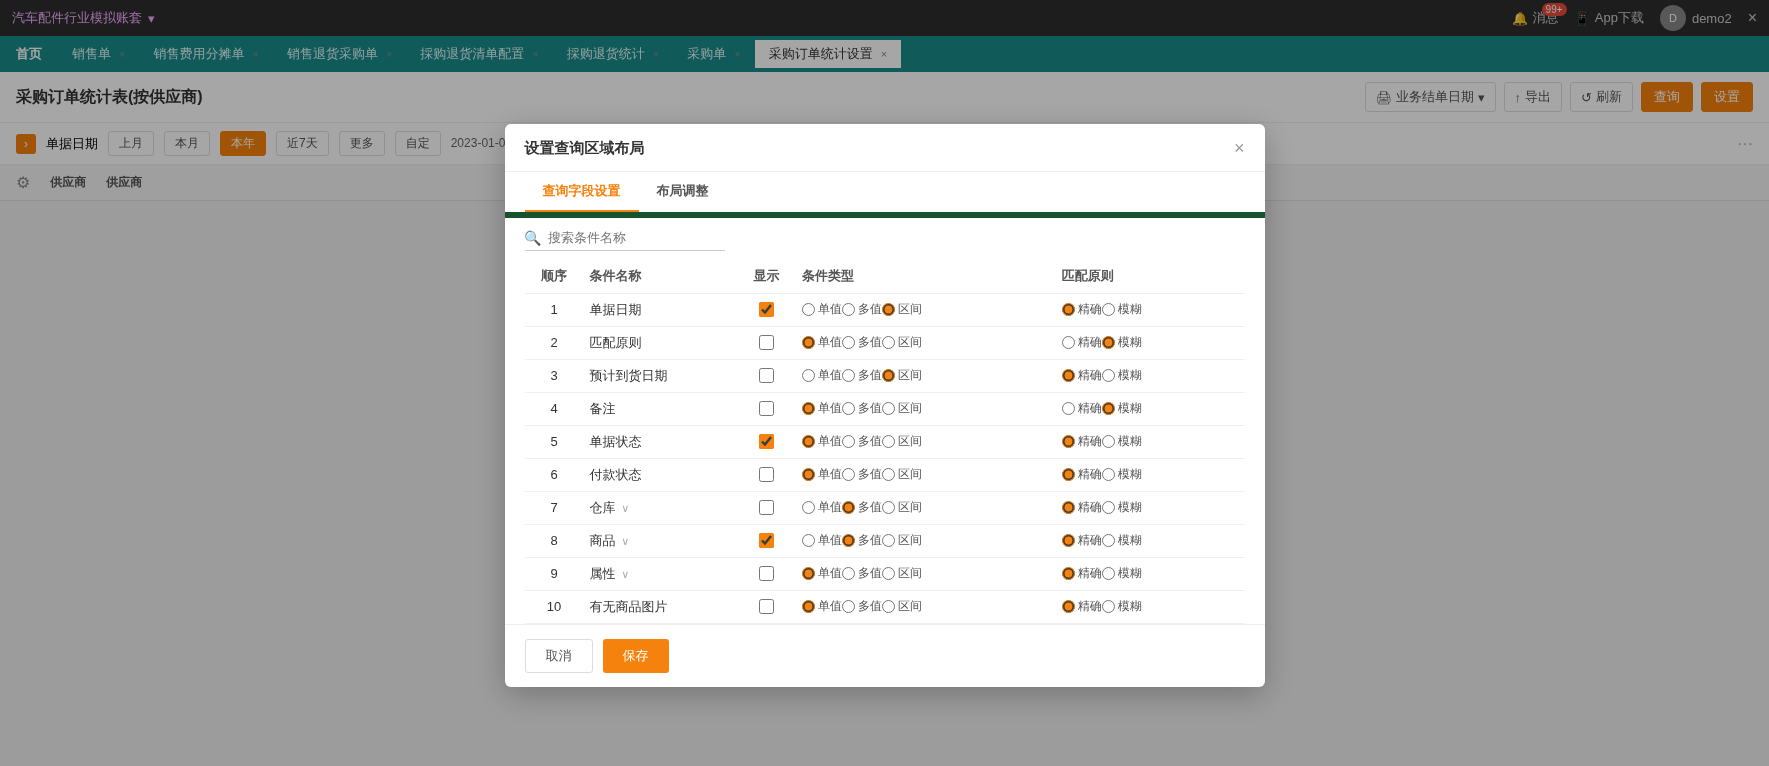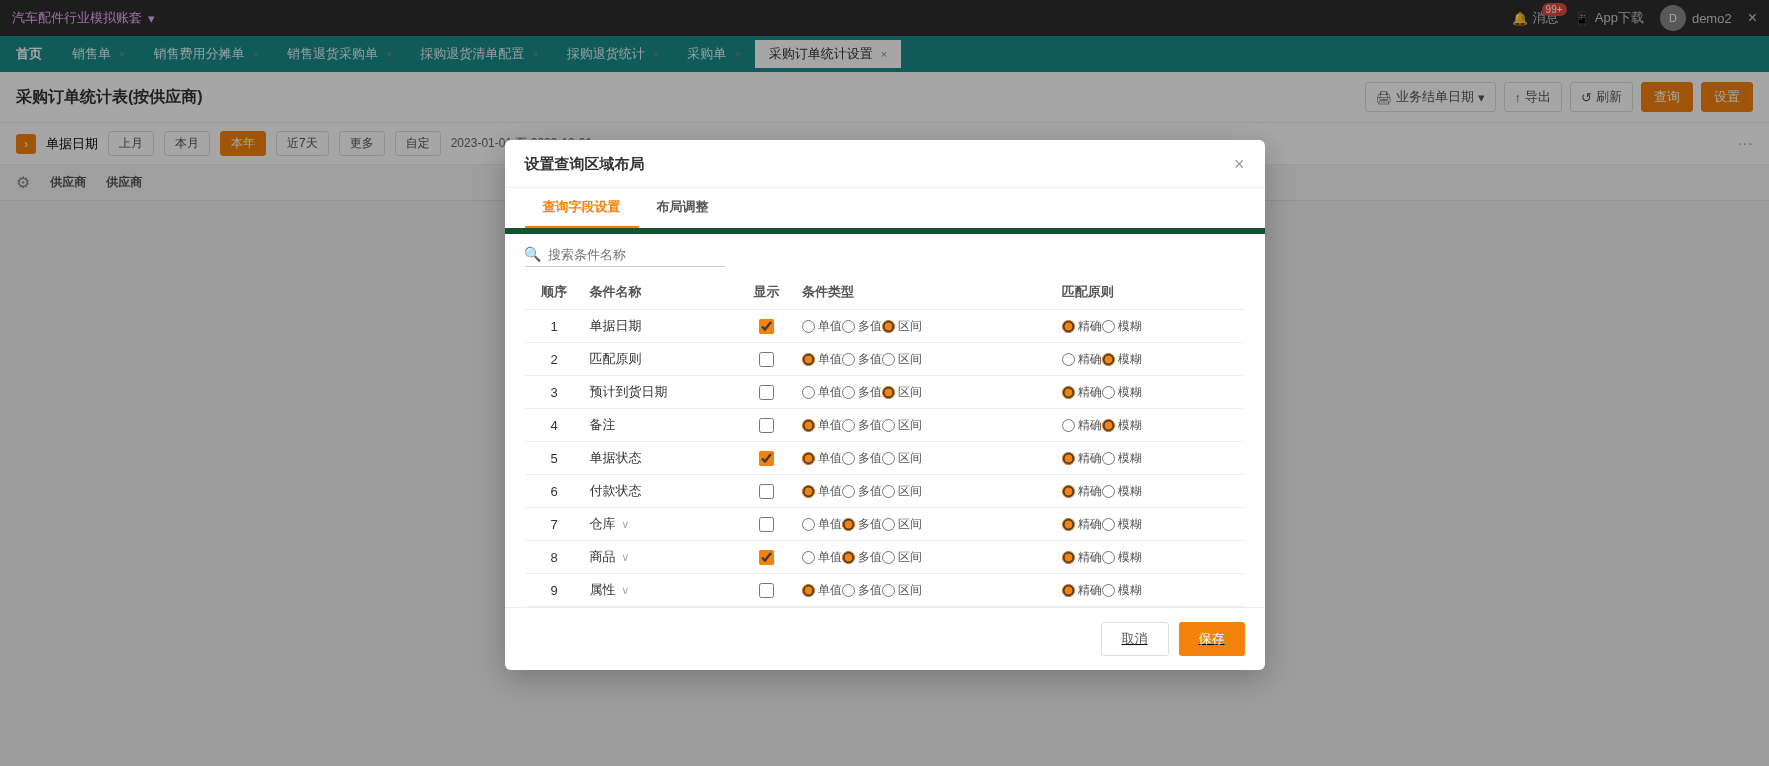--- a/index.html
+++ b/index.html
@@ -193,24 +193,23 @@
     .radio-group { display: flex; align-items: center; white-space: nowrap; }
     .radio-label { display: flex; align-items: center; gap: 3px; font-size: 12px; color: #555; cursor: pointer; }
     .radio-label input[type=radio] { accent-color: #f5820d; cursor: pointer; }
     .checkbox-cell { display: flex; justify-content: center; }
     .checkbox-cell input[type=checkbox] { accent-color: #f5820d; width: 15px; height: 15px; cursor: pointer; }
 
     
     .modal-footer {
       padding: 14px 20px;
       display: flex;
-      justify-content: flex-end;
+      justify-content: flex-start;
       gap: 10px;
       border-top: 1px solid #eee;
-      text-decoration: underline;
     }
     .btn-cancel { padding: 7px 20px; border: 1px solid #ddd; background: #fff; border-radius: 3px; cursor: pointer; font-size: 13px; color: #555; }
     .btn-save { padding: 7px 20px; background: #f5820d; color: #fff; border: none; border-radius: 3px; cursor: pointer; font-size: 13px; }
 
     .dropdown-arrow { font-size: 11px; color: #aaa; margin-left: 2px; }
 
     
     .modal-table::-webkit-scrollbar { width: 6px; }
     .modal-table::-webkit-scrollbar-track { background: #f5f5f5; }
     .modal-table::-webkit-scrollbar-thumb { background: #ccc; border-radius: 3px; }
@@ -551,20 +550,42 @@
                   <label class="radio-label"><input type="radio" name="type-8" value="区间" style="">区间</label>
                 </div>
               </td>
               <td>
                 <div class="radio-group">
                   <label class="radio-label"><input type="radio" name="match-8" value="精确" checked="" style="">精确</label>
                   <label class="radio-label"><input type="radio" name="match-8" value="模糊" style="">模糊</label>
                 </div>
               </td>
             </tr>
+            <tr>
+              <td class="td-order">10</td>
+              <td class="td-name">有无商品图片</td>
+              <td>
+                <div class="checkbox-cell">
+                  <input type="checkbox" style="">
+                </div>
+              </td>
+              <td>
+                <div class="radio-group">
+                  <label class="radio-label"><input type="radio" name="type-9" value="单值" checked="" style="">单值</label>
+                  <label class="radio-label"><input type="radio" name="type-9" value="多值" style="">多值</label>
+                  <label class="radio-label"><input type="radio" name="type-9" value="区间" style="">区间</label>
+                </div>
+              </td>
+              <td>
+                <div class="radio-group">
+                  <label class="radio-label"><input type="radio" name="match-9" value="精确" checked="" style="">精确</label>
+                  <label class="radio-label"><input type="radio" name="match-9" value="模糊" style="">模糊</label>
+                </div>
+              </td>
+            </tr>
           </tbody>
       </table>
     </div>
 
     <div class="modal-footer">
       <button class="btn-cancel">取消</button>
       <button class="btn-save">保存</button>
     </div>
   </div>
 </div>

